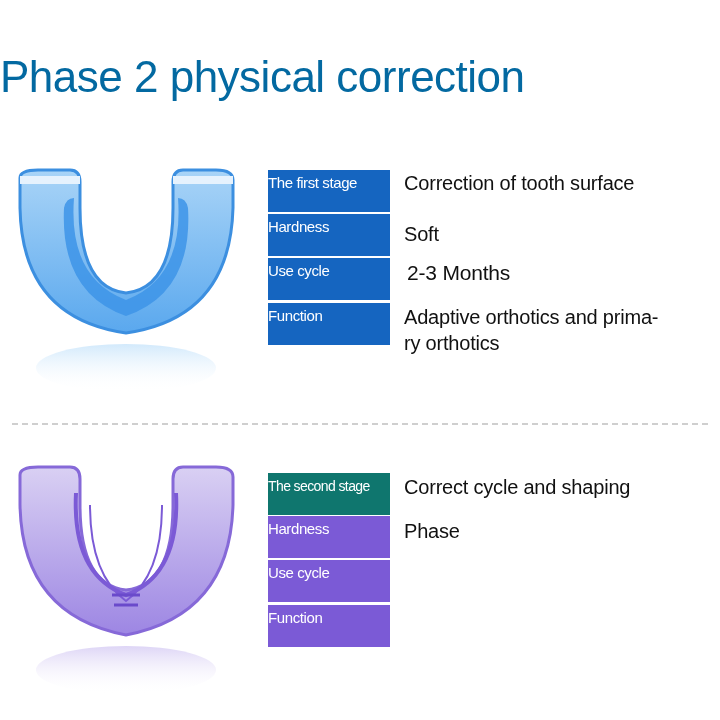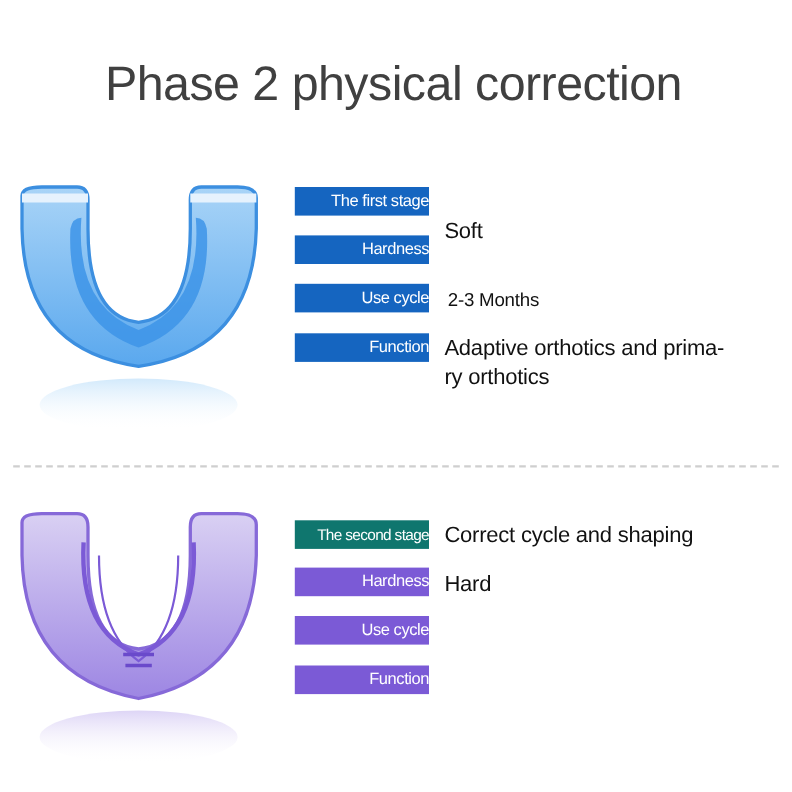--- a/index.html
+++ b/index.html
@@ -1,21 +1,21 @@
 <!DOCTYPE html>
 <html><head>
 <meta charset="utf-8">
 <style>
   html, body { margin:0; padding:0; background:#ffffff; }
   body { width:720px; height:720px; position:relative; overflow:hidden; font-family:"Liberation Sans", "DejaVu Sans", sans-serif; color:#111; }
-  .title { position:absolute; top:52px; left:0; width:620px; text-align:right; font-size:44px; font-weight:400; letter-spacing:-0.5px; color:#404040; }
+  .title { position:absolute; top:52px; left:0; width:620px; text-align:left; font-size:44px; font-weight:400; letter-spacing:-0.5px; color:#0369a1; }
   .section { position:absolute; left:0; width:720px; }
-  .label { position:absolute; left:268px; width:122px; height:26px; color:#fff; font-size:15px; line-height:26px; text-align:right; white-space:nowrap; overflow:hidden; letter-spacing:-0.4px; }
+  .label { position:absolute; left:268px; width:122px; height:42px; color:#fff; font-size:15px; line-height:26px; text-align:left; white-space:nowrap; overflow:hidden; letter-spacing:-0.4px; }
   .value { position:absolute; left:404px; font-size:20px; line-height:26px; color:#111; letter-spacing:-0.2px; }
-  .value.small { font-size:17px; left:407px; }
+  .value.small { font-size:21px; left:407px; }
   .divider { position:absolute; left:12px; top:423px; width:696px; border-top:2px dashed #cfcfcf; }
   .guard { position:absolute; left:8px; }
 </style>
 </head>
 <body>
 
 <div class="title">Phase 2 physical correction</div>
 
 <div class="section" style="top:0;height:420px;">
   <svg class="guard" style="top:168px" width="235" height="230" viewBox="0 0 235 230">
@@ -28,22 +28,23 @@
           <stop offset="0" stop-color="#bfe0fa" stop-opacity="0.7"></stop>
           <stop offset="1" stop-color="#ffffff" stop-opacity="0"></stop>
         </linearGradient>
     </defs>
     <path d="M12,10 Q12,2 30,2 L62,2 Q72,2 72,14 L72,40 Q72,120 118,125 Q165,120 165,40 L165,14 Q165,2 175,2 L208,2 Q225,2 225,12 L225,40 Q222,150 118,165 Q14,150 12,40 Z" fill="url(#b1)" stroke="#3c8fe0" stroke-width="3"></path>
     <path d="M66,30 Q60,110 118,132 Q176,110 170,30 Q178,30 180,40 Q185,125 118,148 Q52,125 56,40 Q58,30 66,30Z" fill="#3d94e8" opacity="0.85"></path>
     <path d="M12,12 L72,12 M165,12 L225,12" stroke="#e6f2fd" stroke-width="8"></path>
     <ellipse cx="118" cy="200" rx="90" ry="24" fill="url(#bref)"></ellipse>
   </svg>
   <div class="label" style="top:170px;background:#1565c0">The first stage</div>
+  <div class="value" style="top:170px">Correction of tooth surface</div>
   <div class="label" style="top:214px;background:#1565c0">Hardness</div>
-  <div class="value" style="top:197px">Soft</div>
+  <div class="value" style="top:221px">Soft</div>
   <div class="label" style="top:258px;background:#1565c0">Use cycle</div>
   <div class="value small" style="top:260px">2-3 Months</div>
   <div class="label" style="top:303px;background:#1565c0">Function</div>
   <div class="value" style="top:330px">ry orthotics</div>
   <div class="value" style="top:304px">Adaptive orthotics and prima-</div>
 </div>
 
 <div class="divider"></div>
 
 <div class="section" style="top:0;height:720px;">
@@ -60,16 +61,16 @@
     </defs>
     <path d="M12,10 Q12,2 30,2 L62,2 Q72,2 72,14 L72,40 Q72,120 118,125 Q165,120 165,40 L165,14 Q165,2 175,2 L208,2 Q225,2 225,12 L225,40 Q222,150 118,170 Q14,150 12,40 Z" fill="url(#p1)" stroke="#8669d8" stroke-width="3"></path>
     <path d="M68,28 Q64,110 118,130 Q172,110 168,28" fill="none" stroke="#7b5ad6" stroke-width="4"></path>
     <path d="M82,40 Q82,110 118,136 Q154,110 154,40" fill="none" stroke="#7b5ad6" stroke-width="2"></path>
     <path d="M104,130 L132,130 M106,140 L130,140" stroke="#6a4acb" stroke-width="3"></path>
     <ellipse cx="118" cy="205" rx="90" ry="24" fill="url(#pref)"></ellipse>
   </svg>
   <div class="label" style="top:473px;background:#0f766e;font-size:14px;letter-spacing:-0.6px">The second stage</div>
   <div class="value" style="top:474px">Correct cycle and shaping</div>
   <div class="label" style="top:516px;background:#7b5ad6">Hardness</div>
-  <div class="value" style="top:518px">Hard</div>
+  <div class="value" style="top:518px">Phase</div>
   <div class="label" style="top:560px;background:#7b5ad6">Use cycle</div>
   <div class="label" style="top:605px;background:#7b5ad6">Function</div>
 </div>
 
 </body></html>

